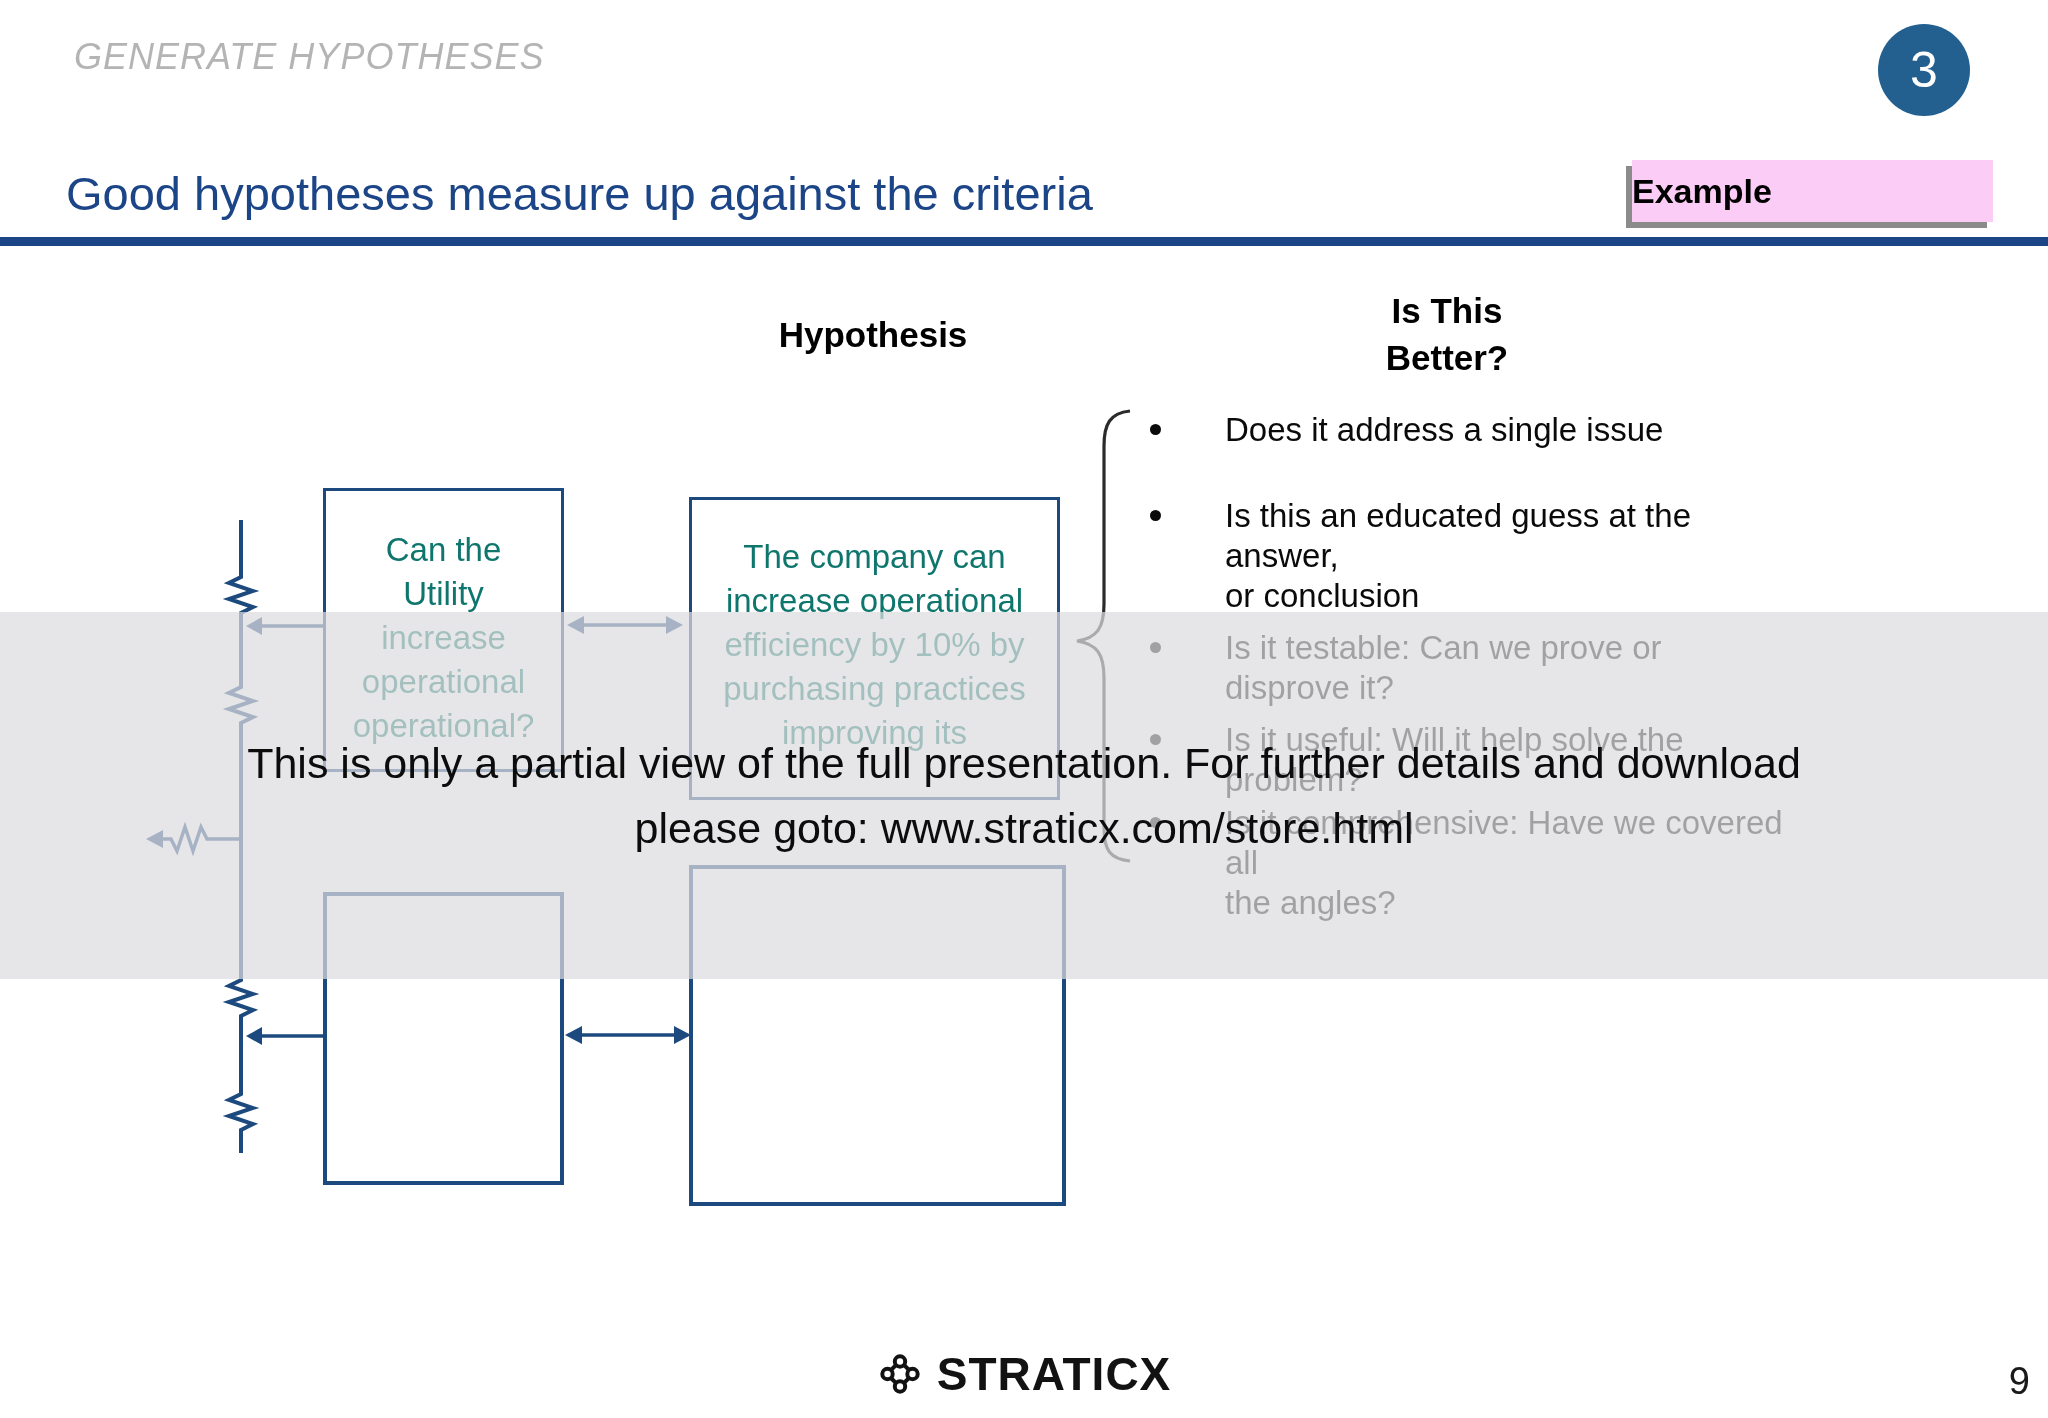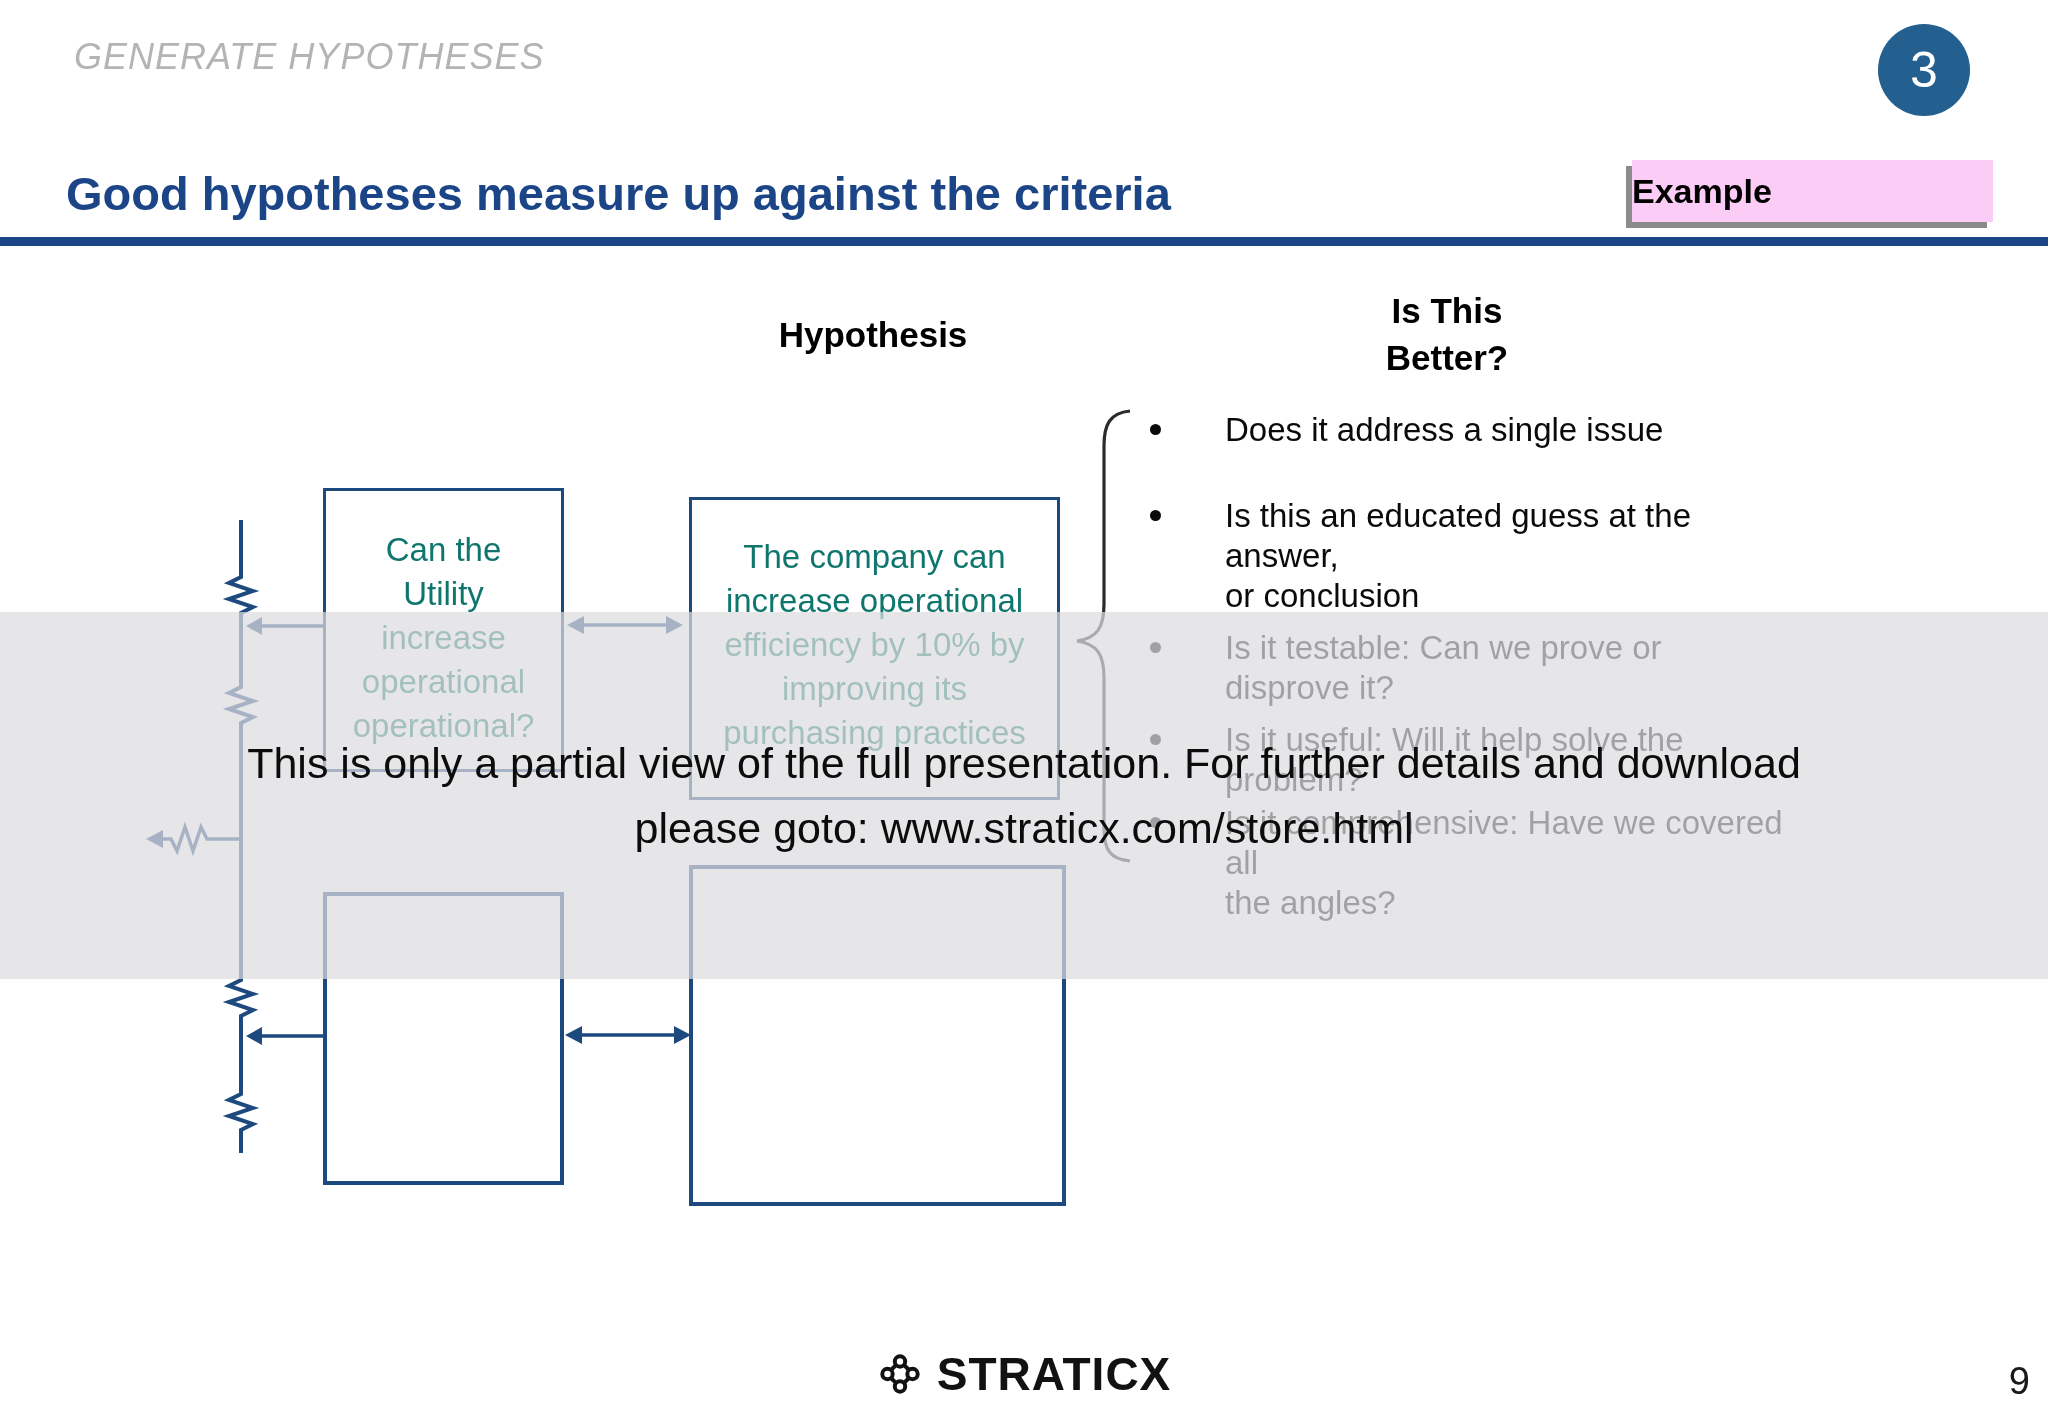--- a/index.html
+++ b/index.html
@@ -20,21 +20,21 @@
   .kicker{
     position:absolute;left:74px;top:36px;font-size:36px;font-style:italic;
     color:var(--kicker_gray);letter-spacing:1px;white-space:nowrap;
   }
   .step-circle{
     position:absolute;left:1878px;top:24px;width:92px;height:92px;border-radius:50%;
     background:var(--circle_blue);color:#ffffff;font-size:50px;line-height:92px;
     text-align:center;font-weight:400;
   }
   .title{
-    position:absolute;left:66px;top:166px;font-size:47px;font-weight:bold;
+    position:absolute;left:66px;top:166px;font-size:47px;font-weight:normal;
     color:var(--title_blue);white-space:nowrap;
   }
   .rule{position:absolute;left:0;top:237px;width:2048px;height:9px;background:var(--title_blue);}
   .badge{
     position:absolute;left:1632px;top:160px;width:361px;height:62px;
     background:var(--badge_pink);box-shadow:-6px 6px 0 rgba(110,110,110,0.8);
     font-size:34px;font-weight:bold;color:#000;text-align:left;line-height:62px;
   }
   .col-header{
     position:absolute;font-size:35px;font-weight:bold;line-height:47px;
@@ -122,22 +122,22 @@
     <span class="bline">Can the</span>
     <span class="bline">Utility</span>
     <span class="bline">increase</span>
     <span class="bline">operational</span>
     <span class="bline">operational?</span>
   </div>
   <div class="dbox box-hypothesis">
     <span class="bline">The company can</span>
     <span class="bline">increase operational</span>
     <span class="bline">efficiency by 10% by</span>
+    <span class="bline">purchasing practices</span>
     <span class="bline">improving its</span>
-    <span class="bline">purchasing practices</span>
   </div>
   <div class="dbox box-empty-issue"></div>
   <div class="dbox box-empty-hypothesis"></div>
 
   <div class="crit" style="top:410px">
     <span class="crit-dot"></span>
     <div class="crit-text">
       <span>Does it address a single issue</span>
     </div>
   </div>

